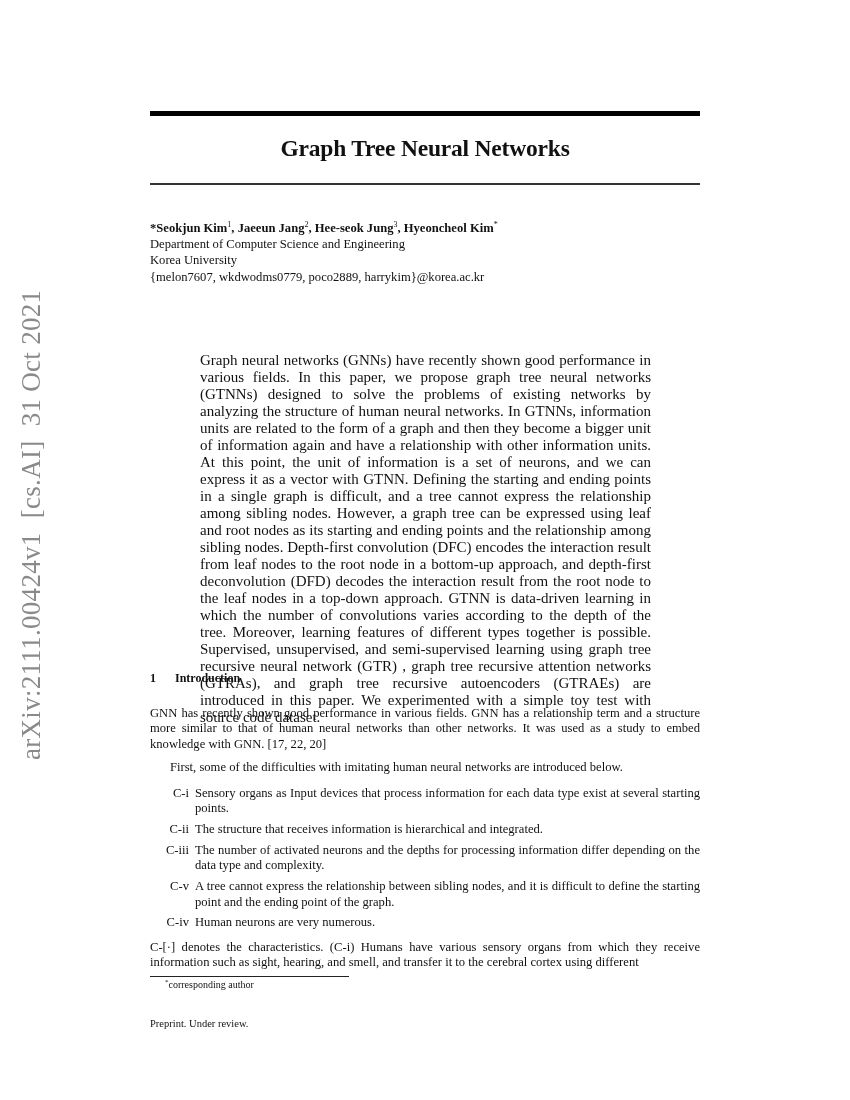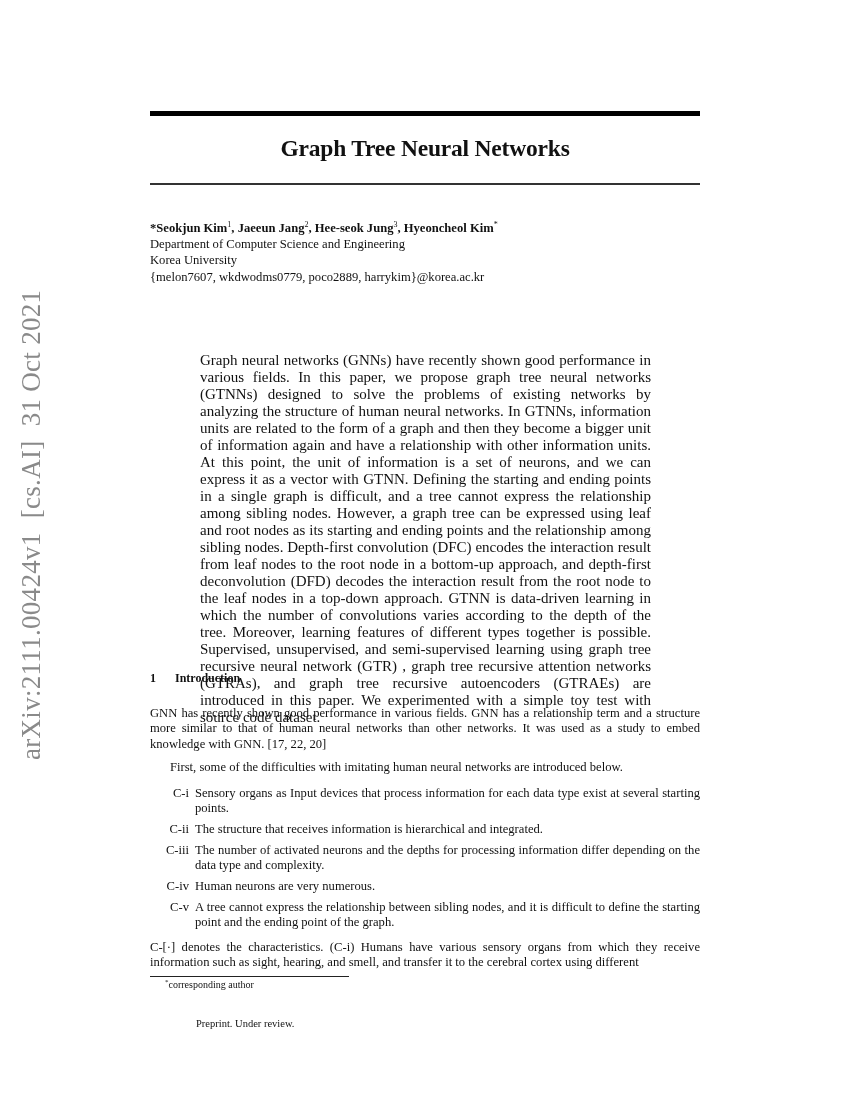--- a/index.html
+++ b/index.html
@@ -25,21 +25,21 @@
   .p1 { top:706px; }
   .p2 { top:760px;margin-left:20px; }
   .clist { position:absolute; left:150px; width:550px; top:786px; font-size:12.6px; line-height:15.3px; }
   .citem { display:flex; margin-bottom:5.6px; }
   .citem .lab { width:45px; flex:0 0 45px; text-align:right; padding-right:6px; box-sizing:border-box; }
   .citem .txt { flex:1; text-align:justify; }
   .p3 { top:940px; }
   .fn-rule { position:absolute; left:150px; width:199px; top:976px; height:1px; background:#222; }
   .footnote { position:absolute; left:165px; top:979px; font-size:10px; }
   .footnote sup { font-size:7px; vertical-align:4px; line-height:0; }
-  .preprint { position:absolute; left:150px; top:1018px; font-size:10.5px;margin-left:46px; }
+  .preprint { position:absolute; left:150px; top:1018px; font-size:10.5px; }
   .arxiv { position:absolute; left:16px; top:760px; transform-origin:0 0; transform:rotate(-90deg);
            font-size:27px; color:#8a8a8a; white-space:pre; letter-spacing:0.3px; }
 </style>
 </head>
 <body>
 
 <div class="page">
 
   <div class="arxiv">arXiv:2111.00424v1  [cs.AI]  31 Oct 2021</div>
 
@@ -75,26 +75,26 @@
     </div>
     <div class="citem">
       <span class="lab">C-ii</span>
       <span class="txt">The structure that receives information is hierarchical and integrated.</span>
     </div>
     <div class="citem">
       <span class="lab">C-iii</span>
       <span class="txt">The number of activated neurons and the depths for processing information differ depending on the data type and complexity.</span>
     </div>
     <div class="citem">
+      <span class="lab">C-v</span>
+      <span class="txt">A tree cannot express the relationship between sibling nodes, and it is difficult to define the starting point and the ending point of the graph.</span>
+    </div>
+    <div class="citem">
       <span class="lab">C-iv</span>
       <span class="txt">Human neurons are very numerous.</span>
-    </div>
-    <div class="citem">
-      <span class="lab">C-v</span>
-      <span class="txt">A tree cannot express the relationship between sibling nodes, and it is difficult to define the starting point and the ending point of the graph.</span>
     </div>
   </div>
 
   <div class="para p3">C-[·] denotes the characteristics. (C-i) Humans have various sensory organs from which they receive information such as sight, hearing, and smell, and transfer it to the cerebral cortex using different</div>
 
   <div class="fn-rule"></div>
   <div class="footnote"><sup>*</sup><span>corresponding author</span></div>
 
   <div class="preprint">Preprint. Under review.</div>
 </div>

